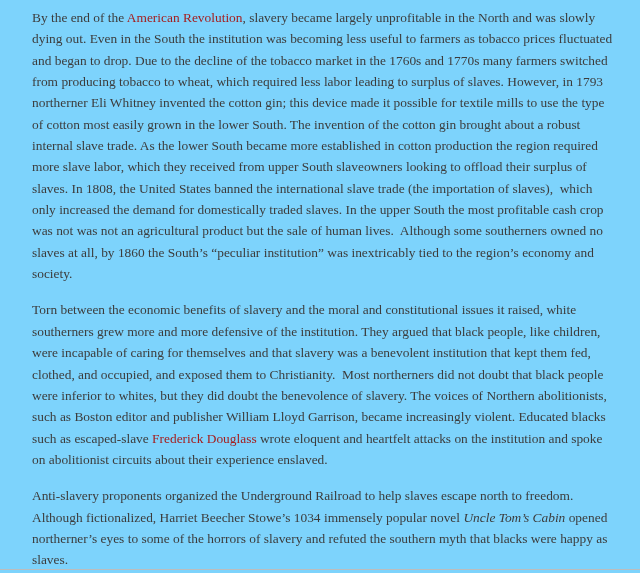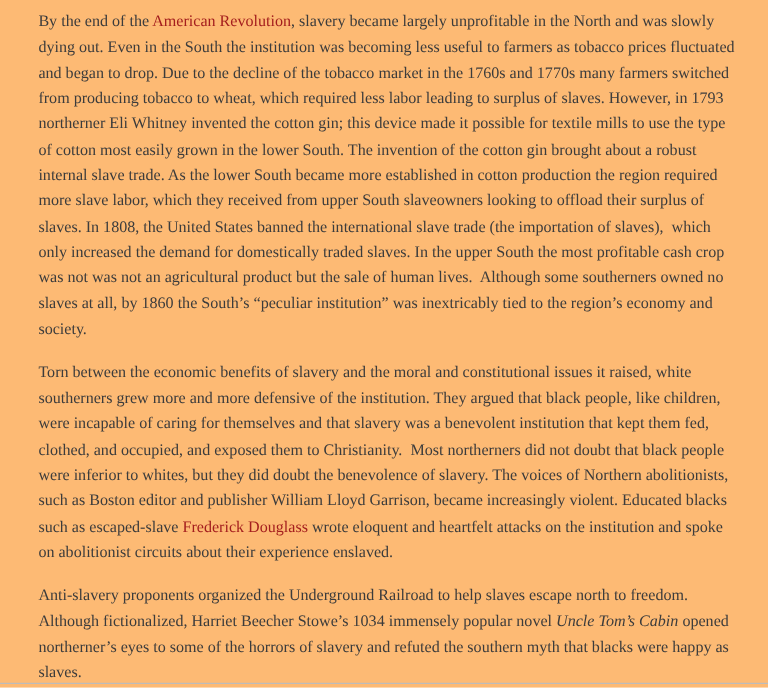--- a/index.html
+++ b/index.html
@@ -37,20 +37,20 @@
     left: 0;
     bottom: 3px;
     width: 100%;
     height: 0;
     border-top: 1px solid var(--divider-color, #bcbcbc);
   }
 </style>
 </head>
 <body>
 
-<div class="page" style="color: rgb(60, 60, 60); background: #fdba74; --link-color: #a41e1e; --divider-color: #bcbcbc;">
+<div class="page" style="color: rgb(60, 60, 60); background: #7dd3fc; --link-color: #a41e1e; --divider-color: #bcbcbc;">
   <div class="content">
     <p class="para"><span>By the end of the </span><a href="#">American Revolution</a><span>, slavery became largely unprofitable in the North and was slowly dying out. Even in the South the institution was becoming less useful to farmers as tobacco prices fluctuated and began to drop. Due to the decline of the tobacco market in the 1760s and 1770s many farmers switched from producing tobacco to wheat, which required less labor leading to surplus of slaves. However, in 1793 northerner Eli Whitney invented the cotton gin; this device made it possible for textile mills to use the type of cotton most easily grown in the lower South. The invention of the cotton gin brought about a robust internal slave trade. As the lower South became more established in cotton production the region required more slave labor, which they received from upper South slaveowners looking to offload their surplus of slaves. In 1808, the United States banned the international slave trade (the importation of slaves),  which only increased the demand for domestically traded slaves. In the upper South the most profitable cash crop was not was not an agricultural product but the sale of human lives.  Although some southerners owned no slaves at all, by 1860 the South’s “peculiar institution” was inextricably tied to the region’s economy and society.</span></p>
     <p class="para"><span>Torn between the economic benefits of slavery and the moral and constitutional issues it raised, white southerners grew more and more defensive of the institution. They argued that black people, like children, were incapable of caring for themselves and that slavery was a benevolent institution that kept them fed, clothed, and occupied, and exposed them to Christianity.  Most northerners did not doubt that black people were inferior to whites, but they did doubt the benevolence of slavery. The voices of Northern abolitionists, such as Boston editor and publisher William Lloyd Garrison, became increasingly violent. Educated blacks such as escaped-slave </span><a href="#">Frederick Douglass</a><span> wrote eloquent and heartfelt attacks on the institution and spoke on abolitionist circuits about their experience enslaved.</span></p>
     <p class="para"><span>Anti-slavery proponents organized the Underground Railroad to help slaves escape north to freedom. Although fictionalized, Harriet Beecher Stowe’s 1034 immensely popular novel </span><span class="italic">Uncle Tom’s Cabin</span><span> opened northerner’s eyes to some of the horrors of slavery and refuted the southern myth that blacks were happy as slaves.</span></p>
   </div>
   <div class="divider"></div>
 </div>
 
 </body></html>

